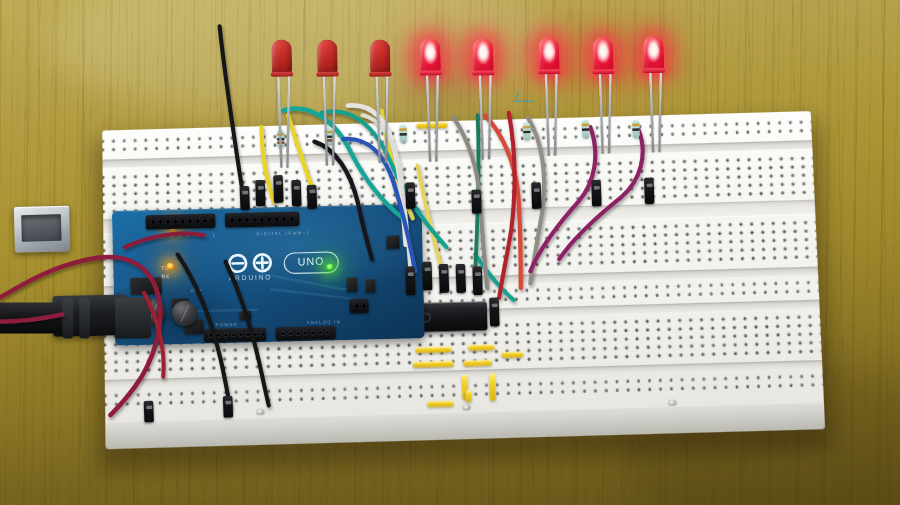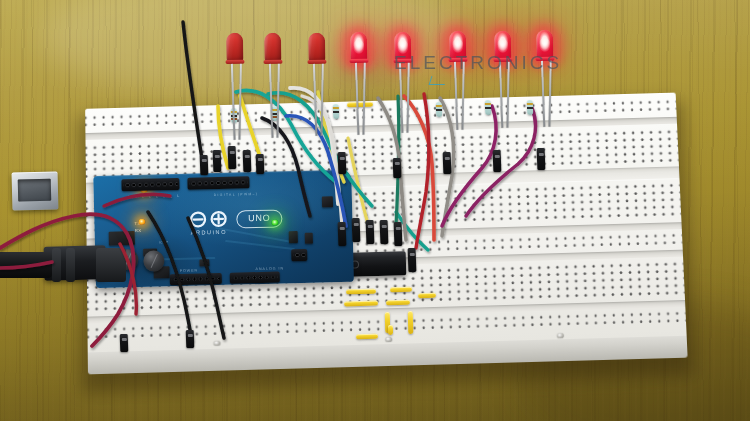--- a/index.html
+++ b/index.html
@@ -733,17 +733,16 @@
     <div class="dome"></div>
     <div class="lens"></div>
     <div class="rim"></div>
     <div class="legs">
       <div class="leg" style="left:1px; height:66px; transform:rotate(-1deg);"></div>
       <div class="leg" style="left:8px; height:66px; transform:rotate(2deg);"></div>
     </div>
   </div>
 
   <div class="wm">
-    <div class="wm-text">ELECTRONICS</div>
     <div class="wm-tick"></div>
   </div>
 
 </div>
 
 </body></html>

